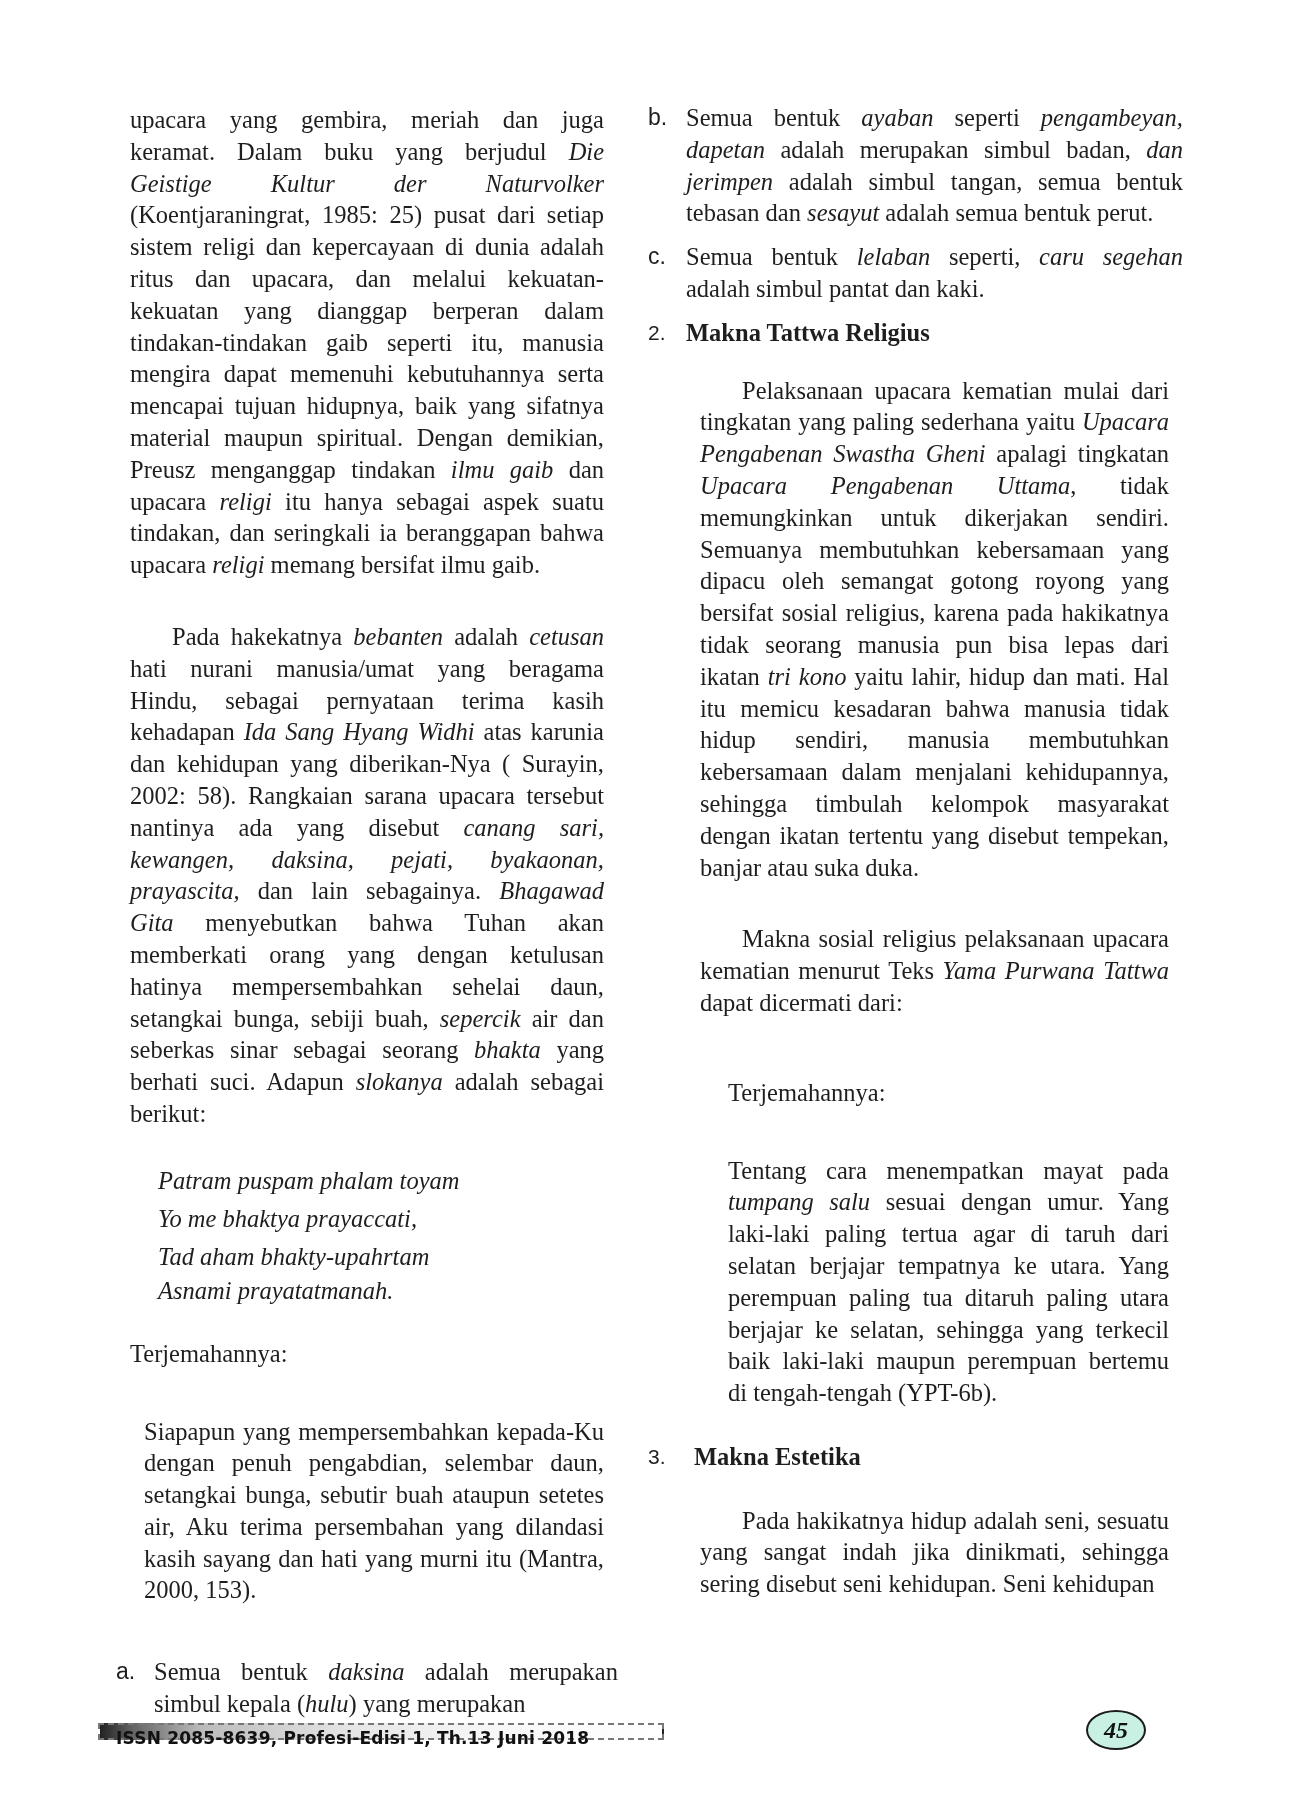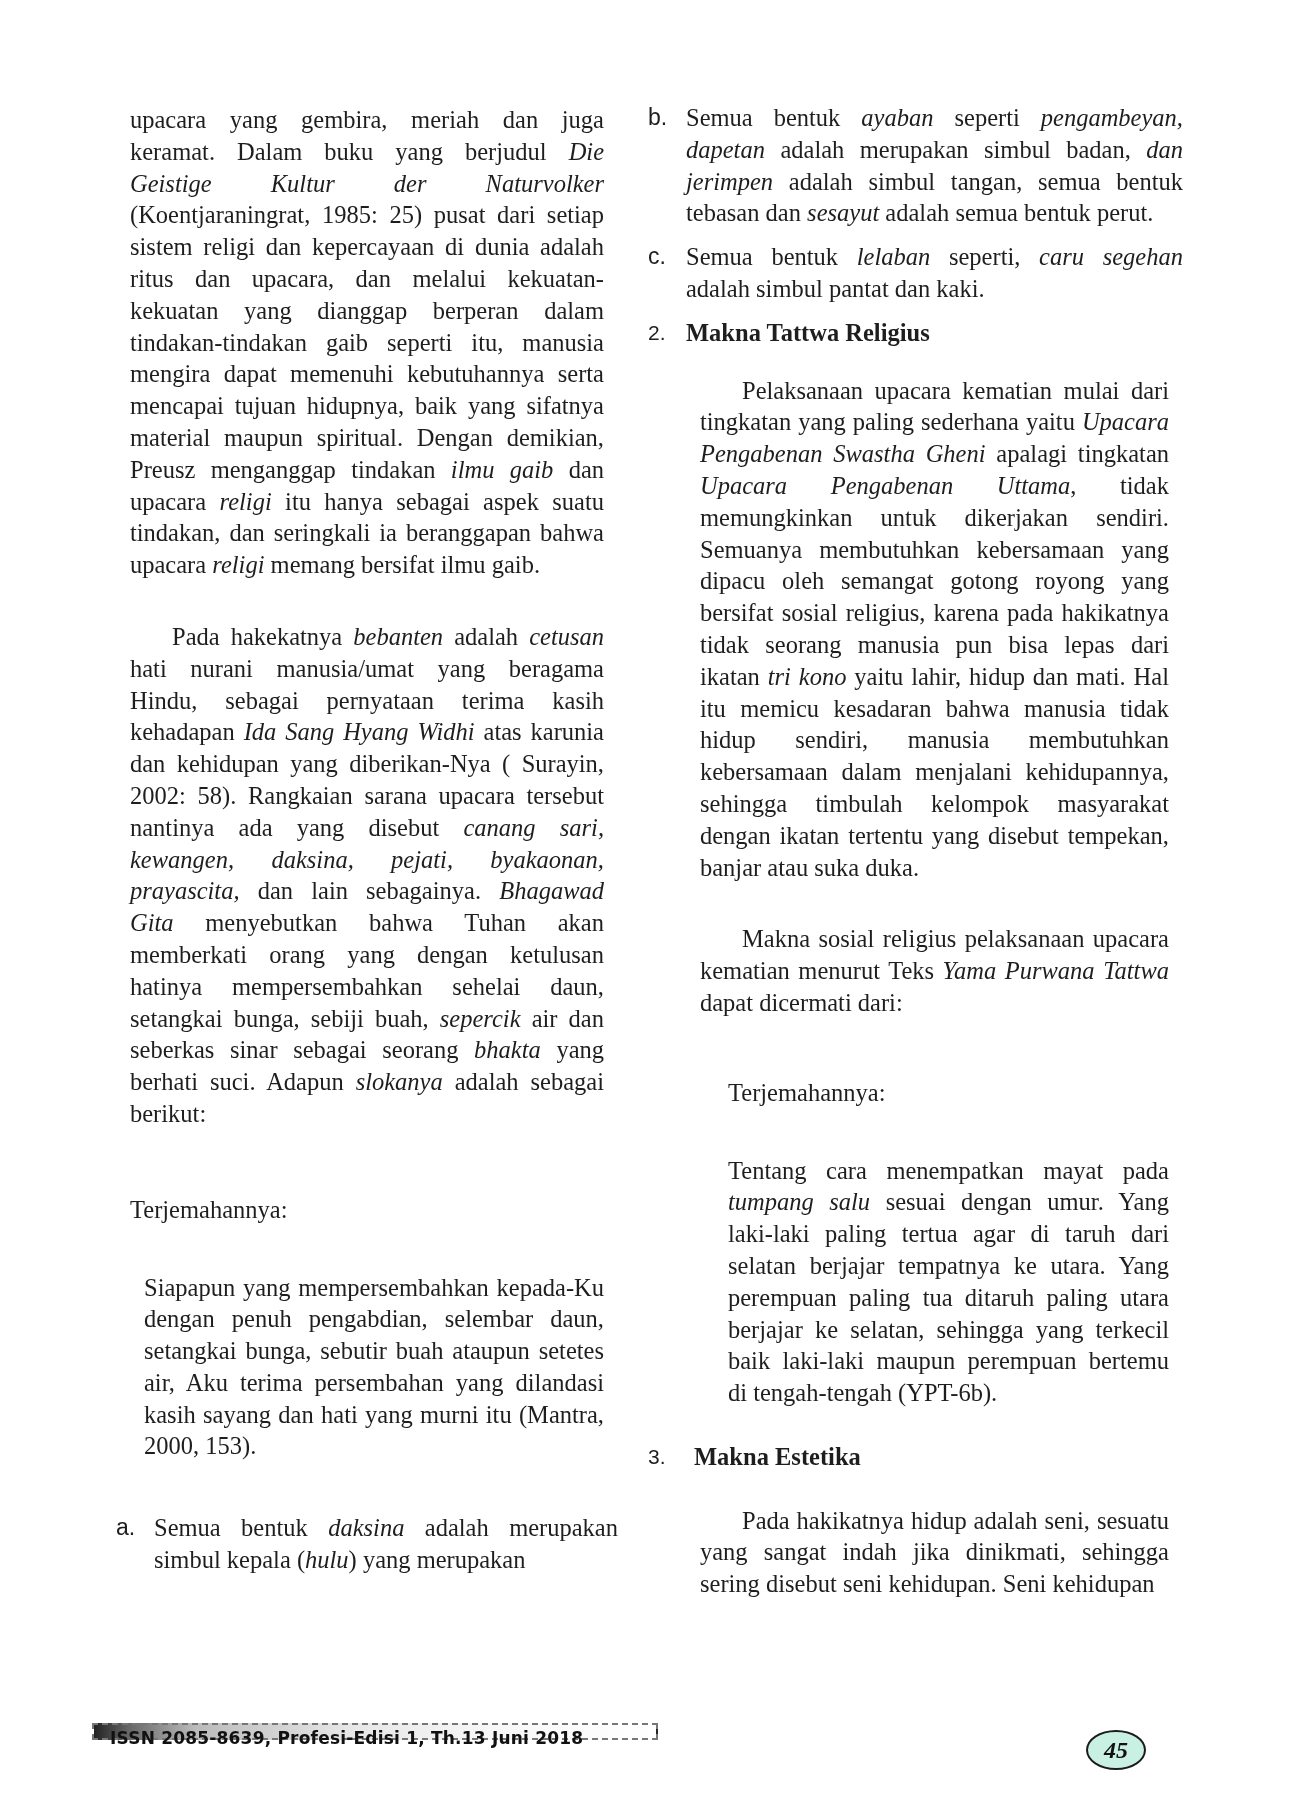--- a/index.html
+++ b/index.html
@@ -18,42 +18,48 @@
   .blockq { padding-left: 14px; text-align: justify; }
   .list-item { position: relative; padding-left: 38px; text-align: justify; }
   .list-item .marker { position: absolute; left: 0; top: 0;
      font-family: "Liberation Sans", sans-serif; font-size: 23px; }
   .section-head { position: relative; padding-left: 38px; font-weight: bold; }
   .section-head .num { position: absolute; left: 0; font-weight: normal;
      font-family: "Liberation Sans", sans-serif; font-size: 21px; }
   .section-head.s3 { padding-left: 46px; }
   .right-inner { padding-left: 38px; }
   .right-quote { padding-left: 66px; text-align: justify; }
-  .footer-bar { position: absolute; left: 92px; top: 1723px; width: 566px; height: 17px;
+  .footer-bar { position: absolute; left: 98px; top: 1723px; width: 566px; height: 17px;
      border: 2px dashed #777; box-sizing: border-box;
      background: linear-gradient(90deg, #222 0%, #666 6%, #bbb 18%, #e6e6e6 45%, #f7f7f7 70%, #ffffff 100%);
      font-family: "DejaVu Sans", sans-serif; font-weight: bold; font-size: 17px;
      line-height: 27px; padding-left: 16px; color: #111; letter-spacing: 0.2px; }
   .page-badge { position: absolute; left: 1086px; top: 1710px; width: 56px; height: 36px;
      border: 2px solid #1b1b1b; border-radius: 50%; background: #c8f1e3;
      font-family: "Liberation Serif", serif; font-style: italic; font-weight: bold;
-     font-size: 24px; text-align: center; line-height: 36px; color: #111; margin-top: 20px; }
+     font-size: 24px; text-align: center; line-height: 36px; color: #111; }
 </style>
 </head>
 <body>
 
 <div class="col col-left">
   <p><span>upacara yang gembira, meriah dan juga keramat. Dalam buku yang berjudul </span><i>Die Geistige Kultur der Naturvolker</i><span> (Koentjaraningrat, 1985: 25) pusat dari setiap sistem religi dan kepercayaan di dunia adalah ritus dan upacara, dan melalui kekuatan-kekuatan yang dianggap berperan dalam tindakan-tindakan gaib seperti itu, manusia mengira dapat memenuhi kebutuhannya serta mencapai tujuan hidupnya, baik yang sifatnya material maupun spiritual. Dengan demikian, Preusz menganggap tindakan </span><i>ilmu gaib</i><span> dan upacara </span><i>religi</i><span> itu hanya sebagai  aspek  suatu tindakan, dan seringkali ia beranggapan bahwa upacara </span><i>religi</i><span> memang bersifat ilmu gaib.</span></p>
 
   <div class="gap"></div>
 
   <p class="indent"><span>Pada hakekatnya </span><i>bebanten</i><span> adalah </span><i>cetusan</i><span> hati nurani manusia/umat yang beragama Hindu, sebagai pernyataan terima kasih kehadapan </span><i>Ida Sang Hyang Widhi</i><span> atas karunia dan kehidupan yang diberikan-Nya ( Surayin, 2002: 58). Rangkaian sarana upacara tersebut nantinya ada yang disebut </span><i>canang sari, kewangen, daksina, pejati, byakaonan, prayascita,</i><span> dan lain sebagainya. </span><i>Bhagawad Gita</i><span> menyebutkan bahwa Tuhan akan memberkati orang yang dengan ketulusan hatinya mempersembahkan sehelai daun, setangkai bunga, sebiji buah, </span><i>sepercik</i><span> air dan seberkas sinar sebagai seorang </span><i>bhakta</i><span> yang berhati suci. Adapun </span><i>slokanya</i><span> adalah sebagai berikut:</span></p>
 
   <div class="gap-lg"></div>
 
+  <div class="verse">
+    <div>Patram puspam phalam toyam</div>
+    <div>Yo me bhaktya prayaccati,</div>
+    <div>Tad aham bhakty-upahrtam</div>
+    <div style="line-height:30px;">Asnami prayatatmanah.</div>
+  </div>
 
   <div class="gap-lg"></div>
 
   <p>Terjemahannya:</p>
 
   <div class="gap-lg"></div>
 
   <p class="blockq">Siapapun yang mempersembahkan kepada-Ku dengan penuh pengabdian, selembar daun, setangkai bunga, sebutir buah ataupun setetes air, Aku terima persembahan yang dilandasi kasih sayang dan hati yang murni itu (Mantra, 2000, 153).</p>
 
   <div class="gap-lg"></div>

